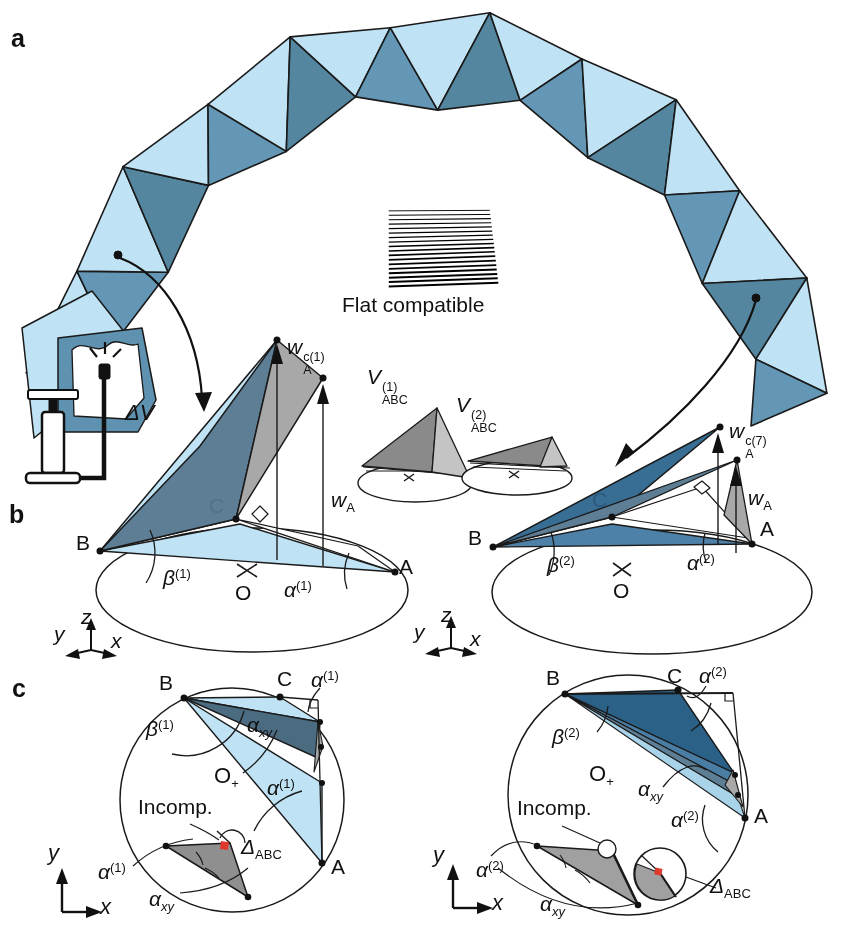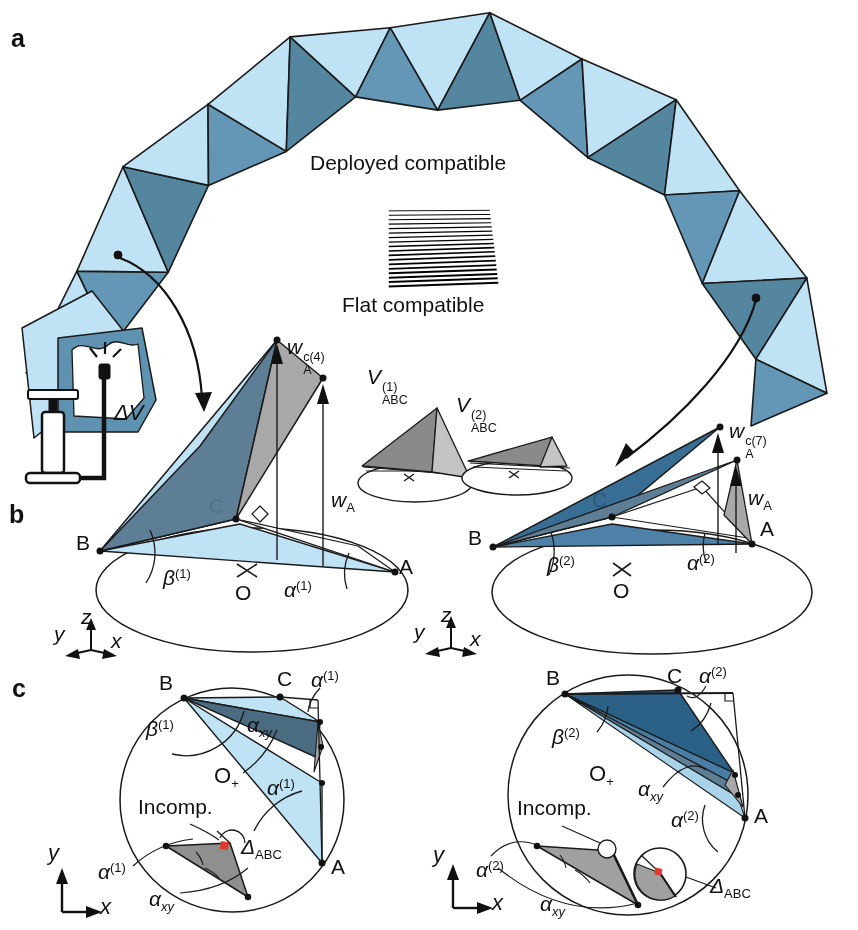--- a/index.html
+++ b/index.html
@@ -272,26 +272,25 @@
       <line x1="453" y1="908" x2="483" y2="908"></line>
       <polygon points="493,908 477,902 477,914" fill="#111" stroke="none"></polygon>
     </g>
   </g>
 </svg>
 
 <div class="lbl panel" style="left:11px;top:26px">a</div>
 <div class="lbl panel" style="left:9px;top:502px">b</div>
 <div class="lbl panel" style="left:12px;top:676px">c</div>
 
-<div class="lbl" style="left:310px;top:152px">Deployed compatible</div>
 <div class="lbl" style="left:342px;top:294px">Flat compatible</div>
-<div class="lbl big it" style="left:114px;top:402px"><span>Δ</span><span>V</span></div>
+<div class="lbl big it" style="left:125px;top:402px"><span>Δ</span><span>V</span></div>
 
 <div class="lbl" style="left:287px;top:336px"><span class="it">w</span><span class="stack">
-        <span>c(4)</span>
+        <span>c(1)</span>
         <span>A</span>
       </span></div>
 <div class="lbl" style="left:331px;top:489px"><span class="it">w</span><sub>A</sub></div>
 <div class="lbl" style="left:76px;top:532px">B</div>
 <div class="lbl cgray" style="left:209px;top:495px">C</div>
 <div class="lbl" style="left:399px;top:556px">A</div>
 <div class="lbl" style="left:163px;top:567px"><span class="it">β</span><sup>(1)</sup></div>
 <div class="lbl" style="left:235px;top:582px">O</div>
 <div class="lbl" style="left:284px;top:579px"><span class="it">α</span><sup>(1)</sup></div>
 <div class="lbl it" style="left:54px;top:623px">y</div>

